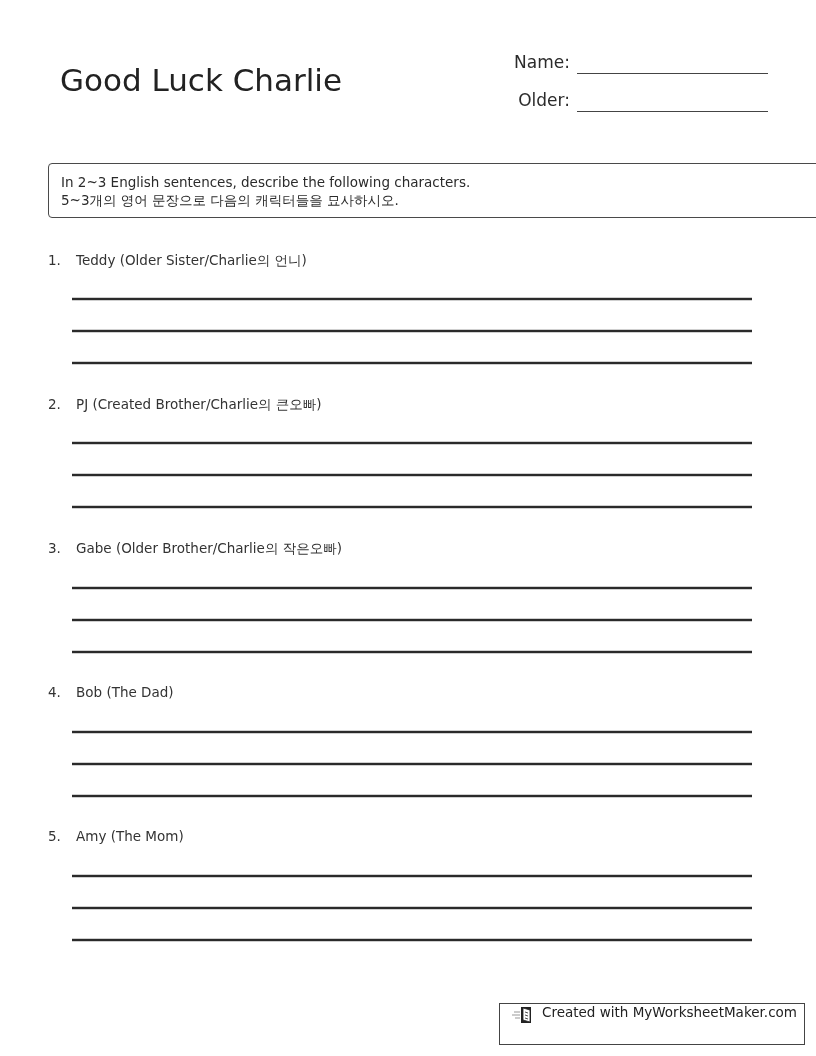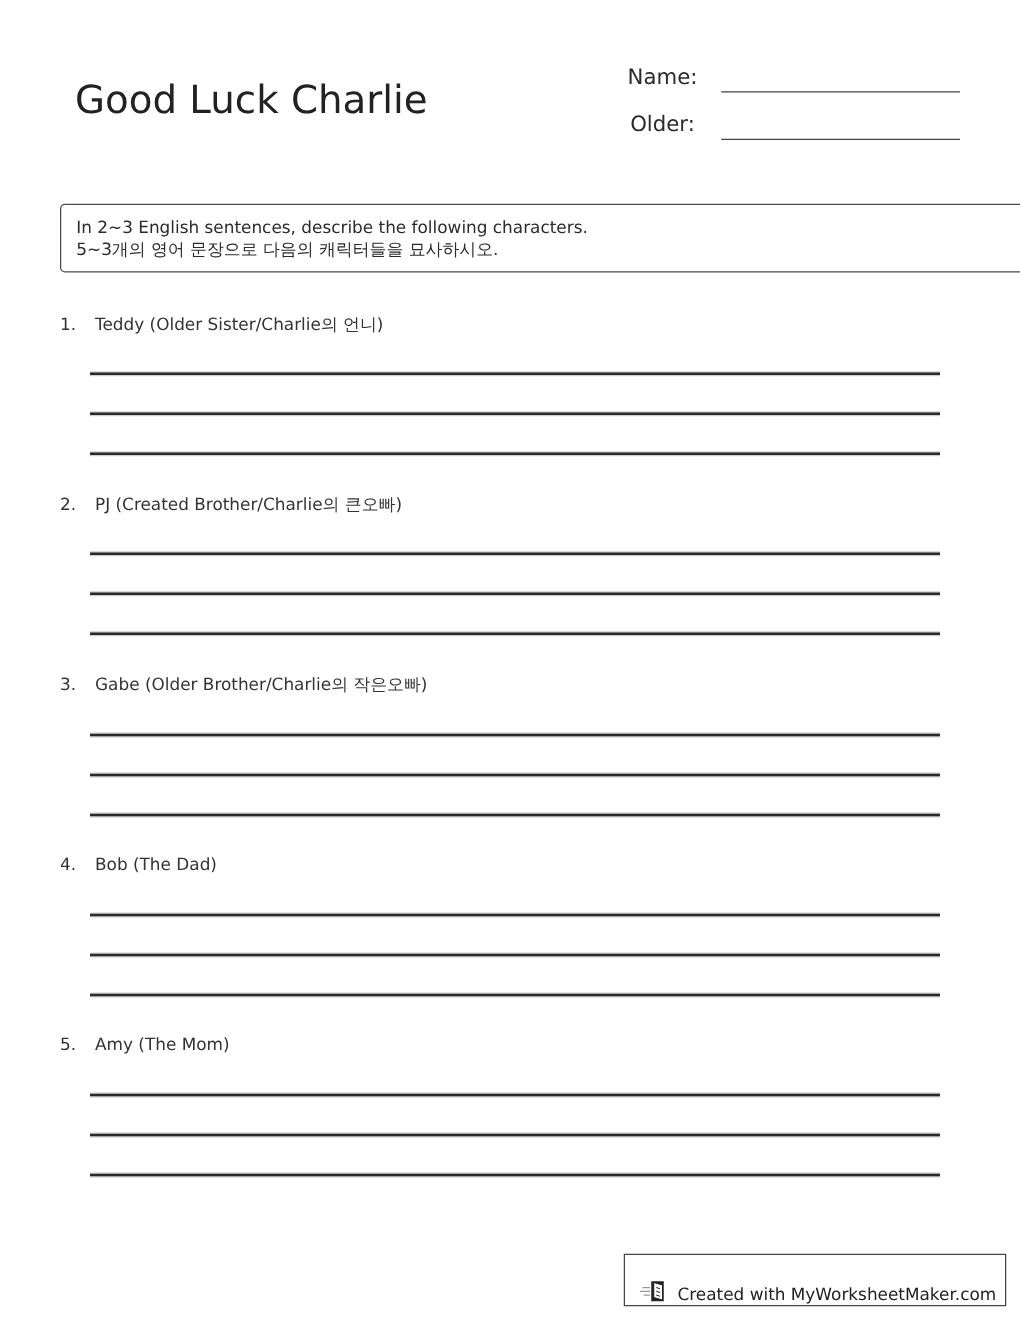--- a/index.html
+++ b/index.html
@@ -30,21 +30,21 @@
       position: absolute;
       display: flex;
       align-items: flex-end;
       right: 48px;
     }
     .field-row.name { top: 50px; }
     .field-row.date { top: 88px; }
     .field-label {
       font-size: 17px;
       color: #2b2b2b;
-      text-align: center;
+      text-align: right;
       width: 80px;
       margin-right: 7px;
       line-height: 24px;
     }
     .field-line {
       width: 191px;
       height: 22px;
       border-bottom: 1.5px solid #444444;
     }
     .instructions {
@@ -88,21 +88,21 @@
     }
     .footer-badge {
       position: absolute;
       left: 499px;
       top: 1003px;
       width: 306px;
       height: 42px;
       border: 1.3px solid #444444;
       box-sizing: border-box;
       display: flex;
-      align-items: flex-end;
+      align-items: flex-start;
       padding-left: 12px;
       font-size: 13.5px;
       color: #222222;
     }
     .footer-badge svg {
       margin-right: 6px;
     }
   </style>
 </head>
 <body>

